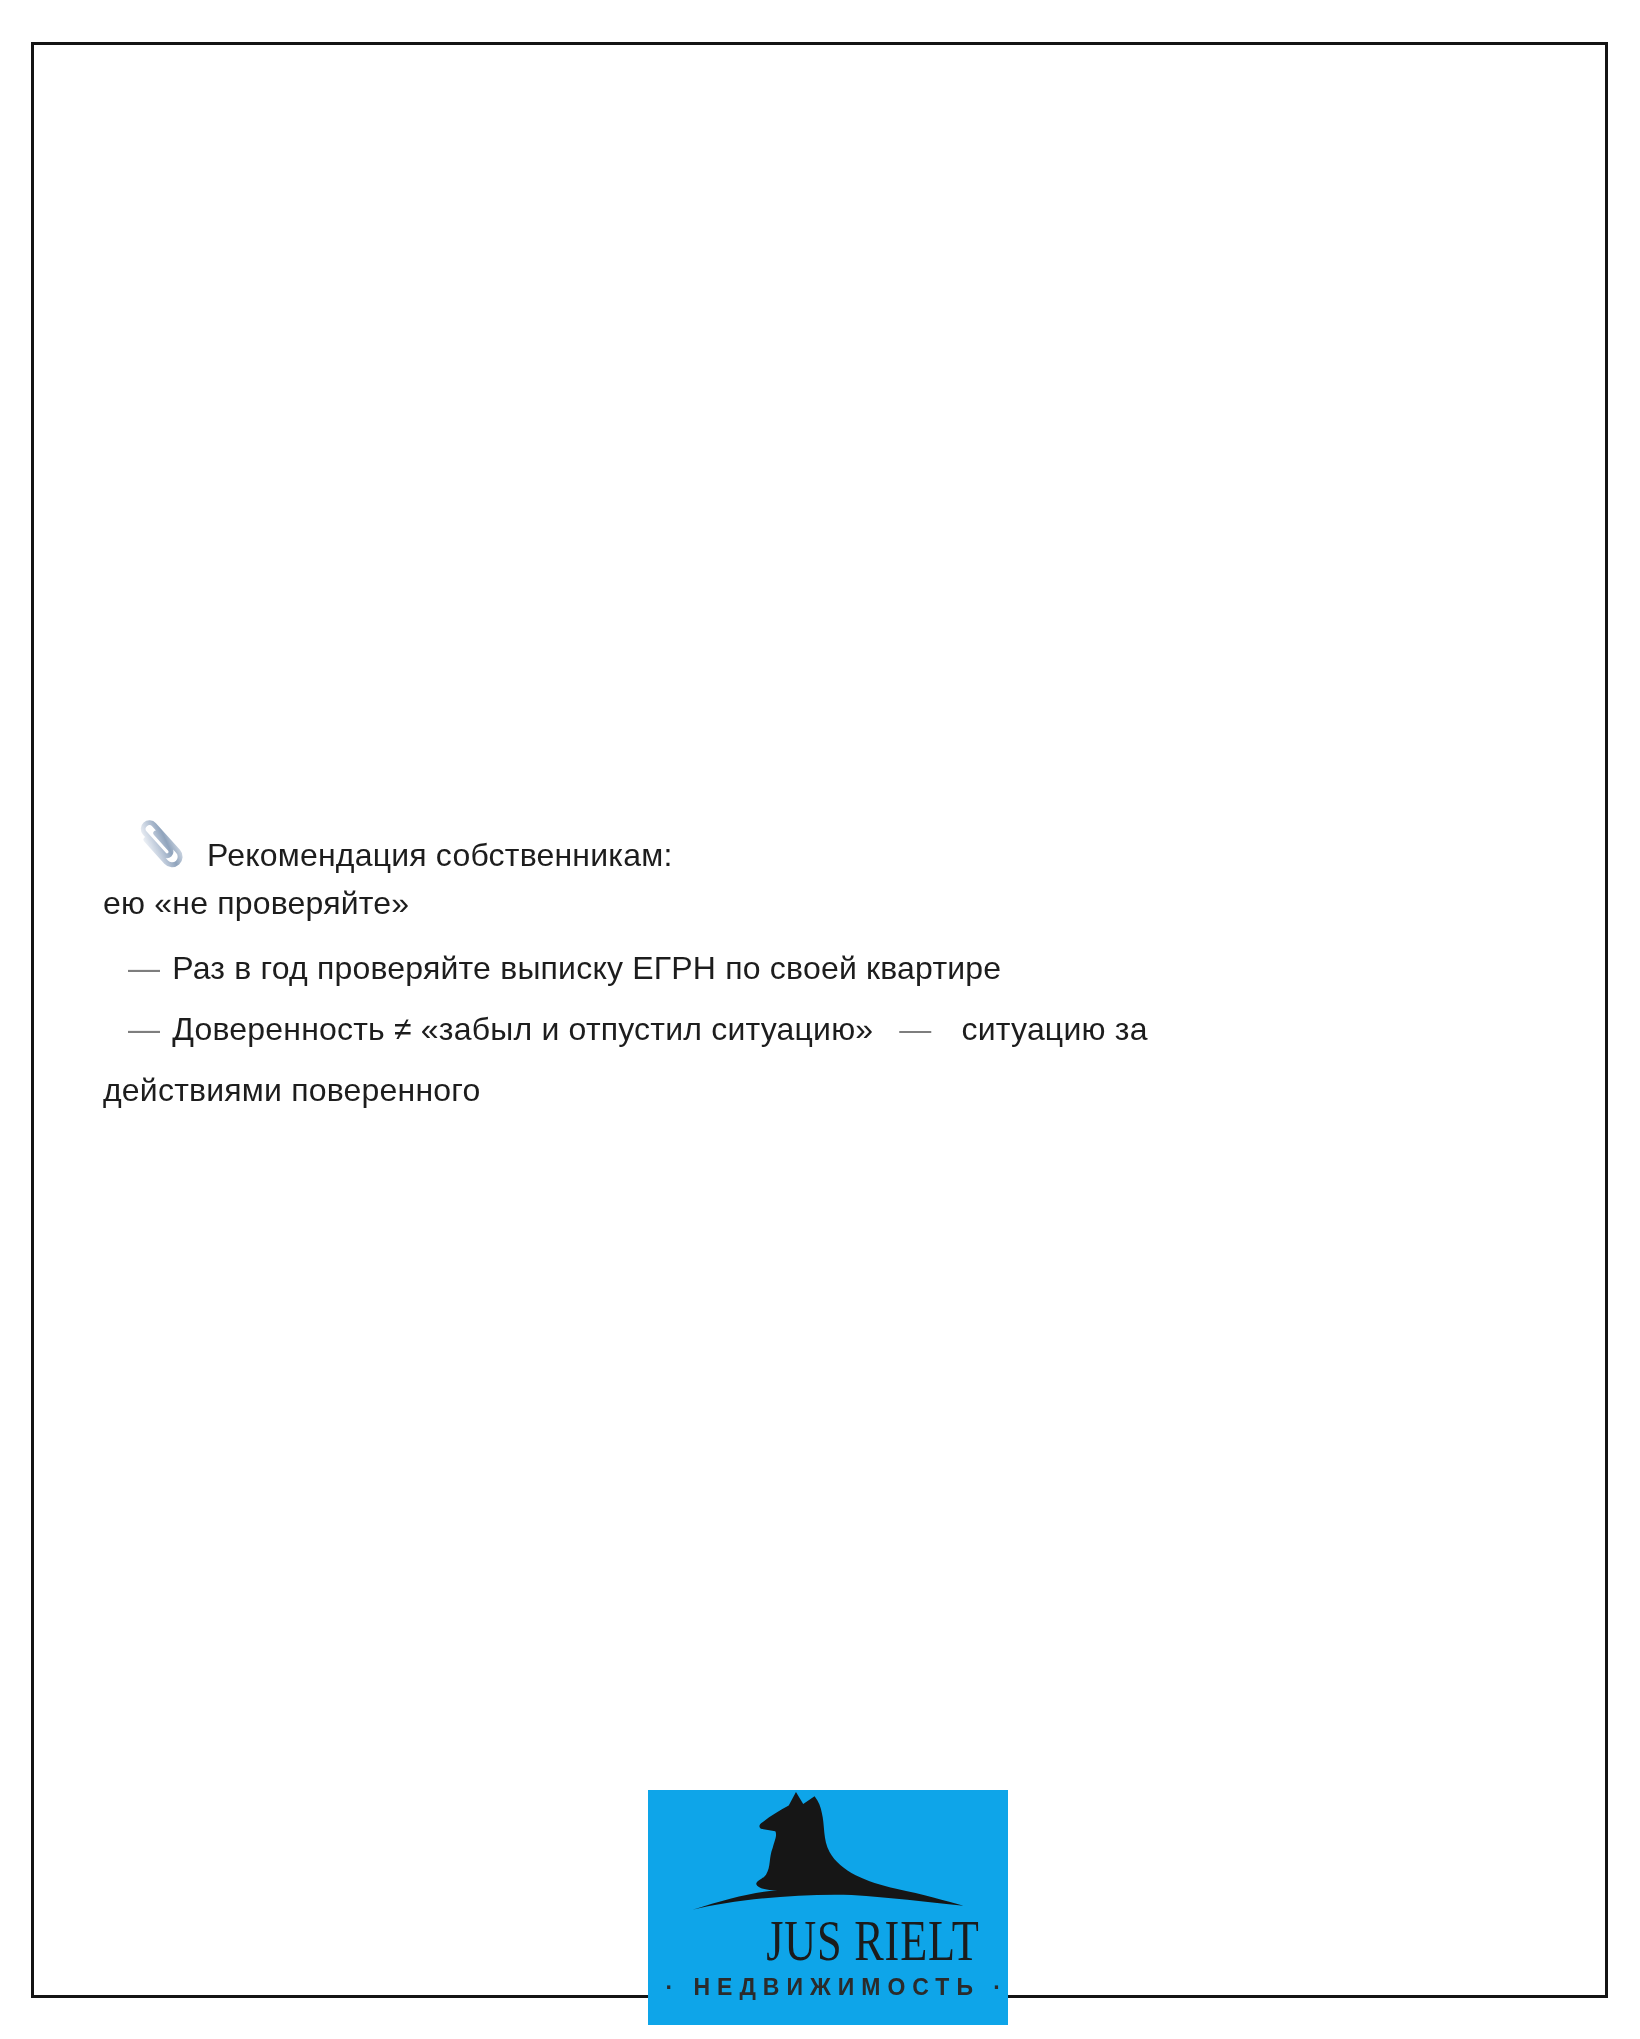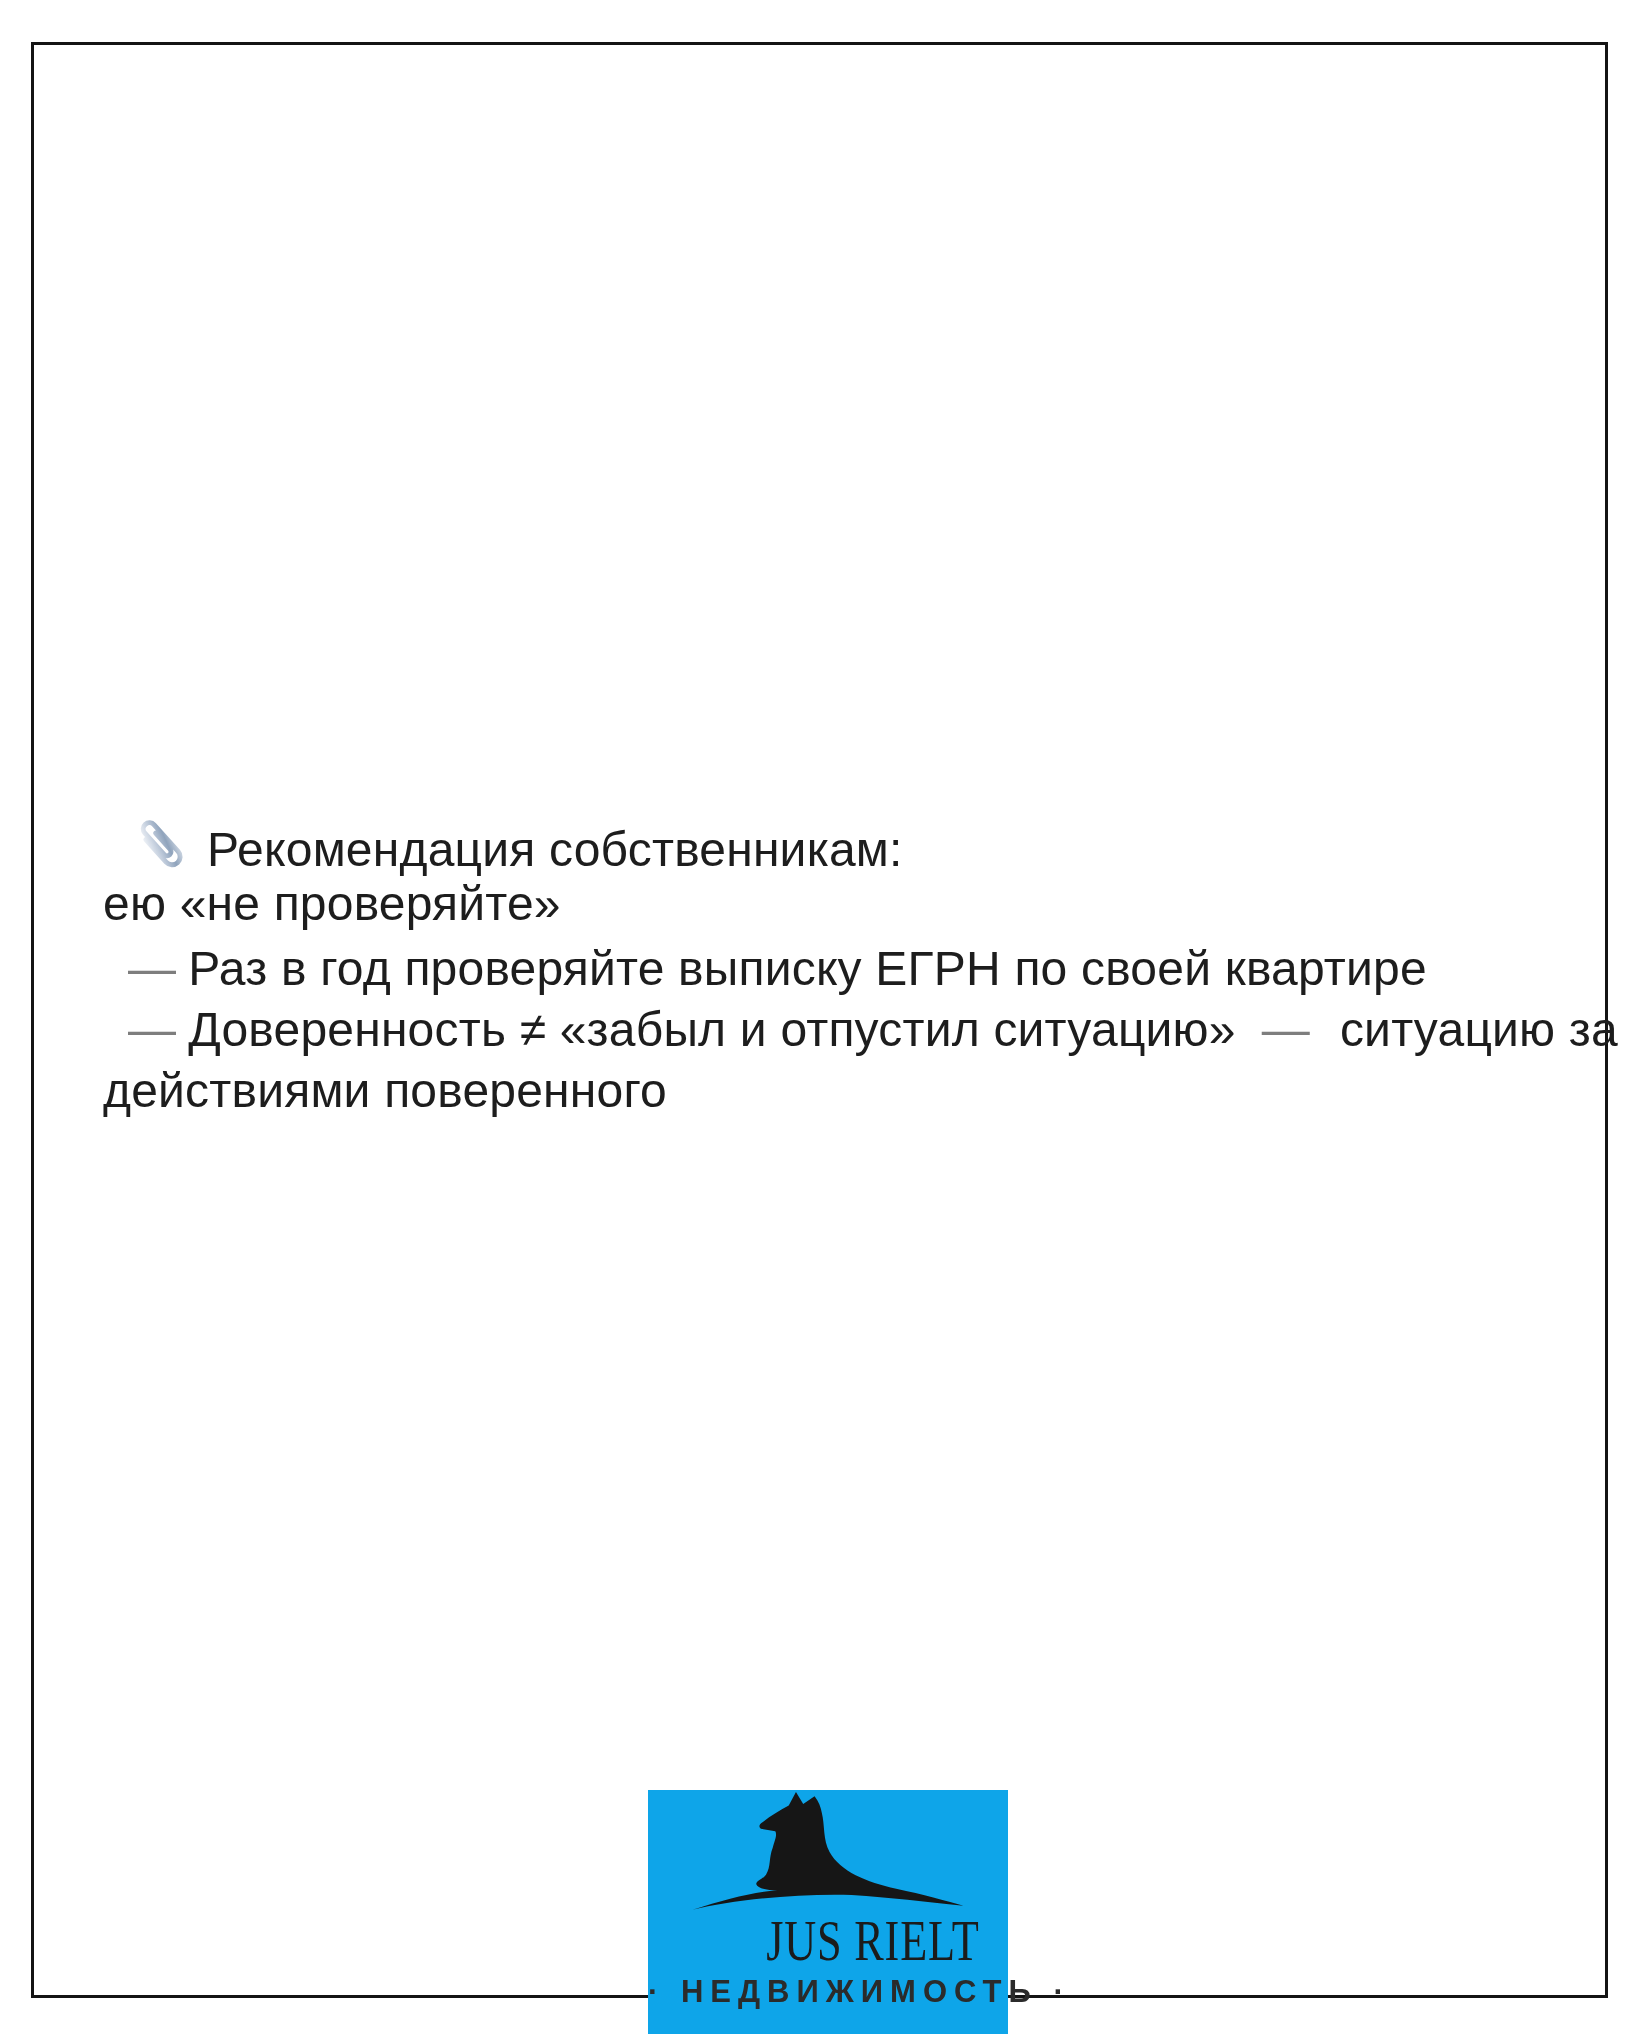--- a/index.html
+++ b/index.html
@@ -14,21 +14,21 @@
     position:absolute;
     left:31px;top:42px;right:32px;bottom:41px;
     border:3px solid #141414;
     z-index:1;
   }
   
   .content{
     position:absolute;
     left:103px;top:812px;
     z-index:2;
-    font-size:48px;
+    font-size:32px;
     line-height:61px;
     color:#1d1d1d;
     letter-spacing:0.2px;
     white-space:nowrap;
   }
   .line{height:61px;}
   .clip-icon{
     display:inline-block;
     width:58px;height:68px;
     margin-left:28px;
@@ -63,21 +63,21 @@
     font-size:56px;
     line-height:50px;
     letter-spacing:1px;
     color:#1b1b1b;
     transform:scaleX(0.79);
     transform-origin:center;
     margin-top:2px;
     white-space:nowrap;
   }
   .tagline{
-    font-size:31px;
+    font-size:23px;
     font-weight:bold;
     letter-spacing:7px;
     color:#2b2b2b;
     margin-top:8px;
     white-space:nowrap;
   }
 </style>
 </head>
 <body>
 

